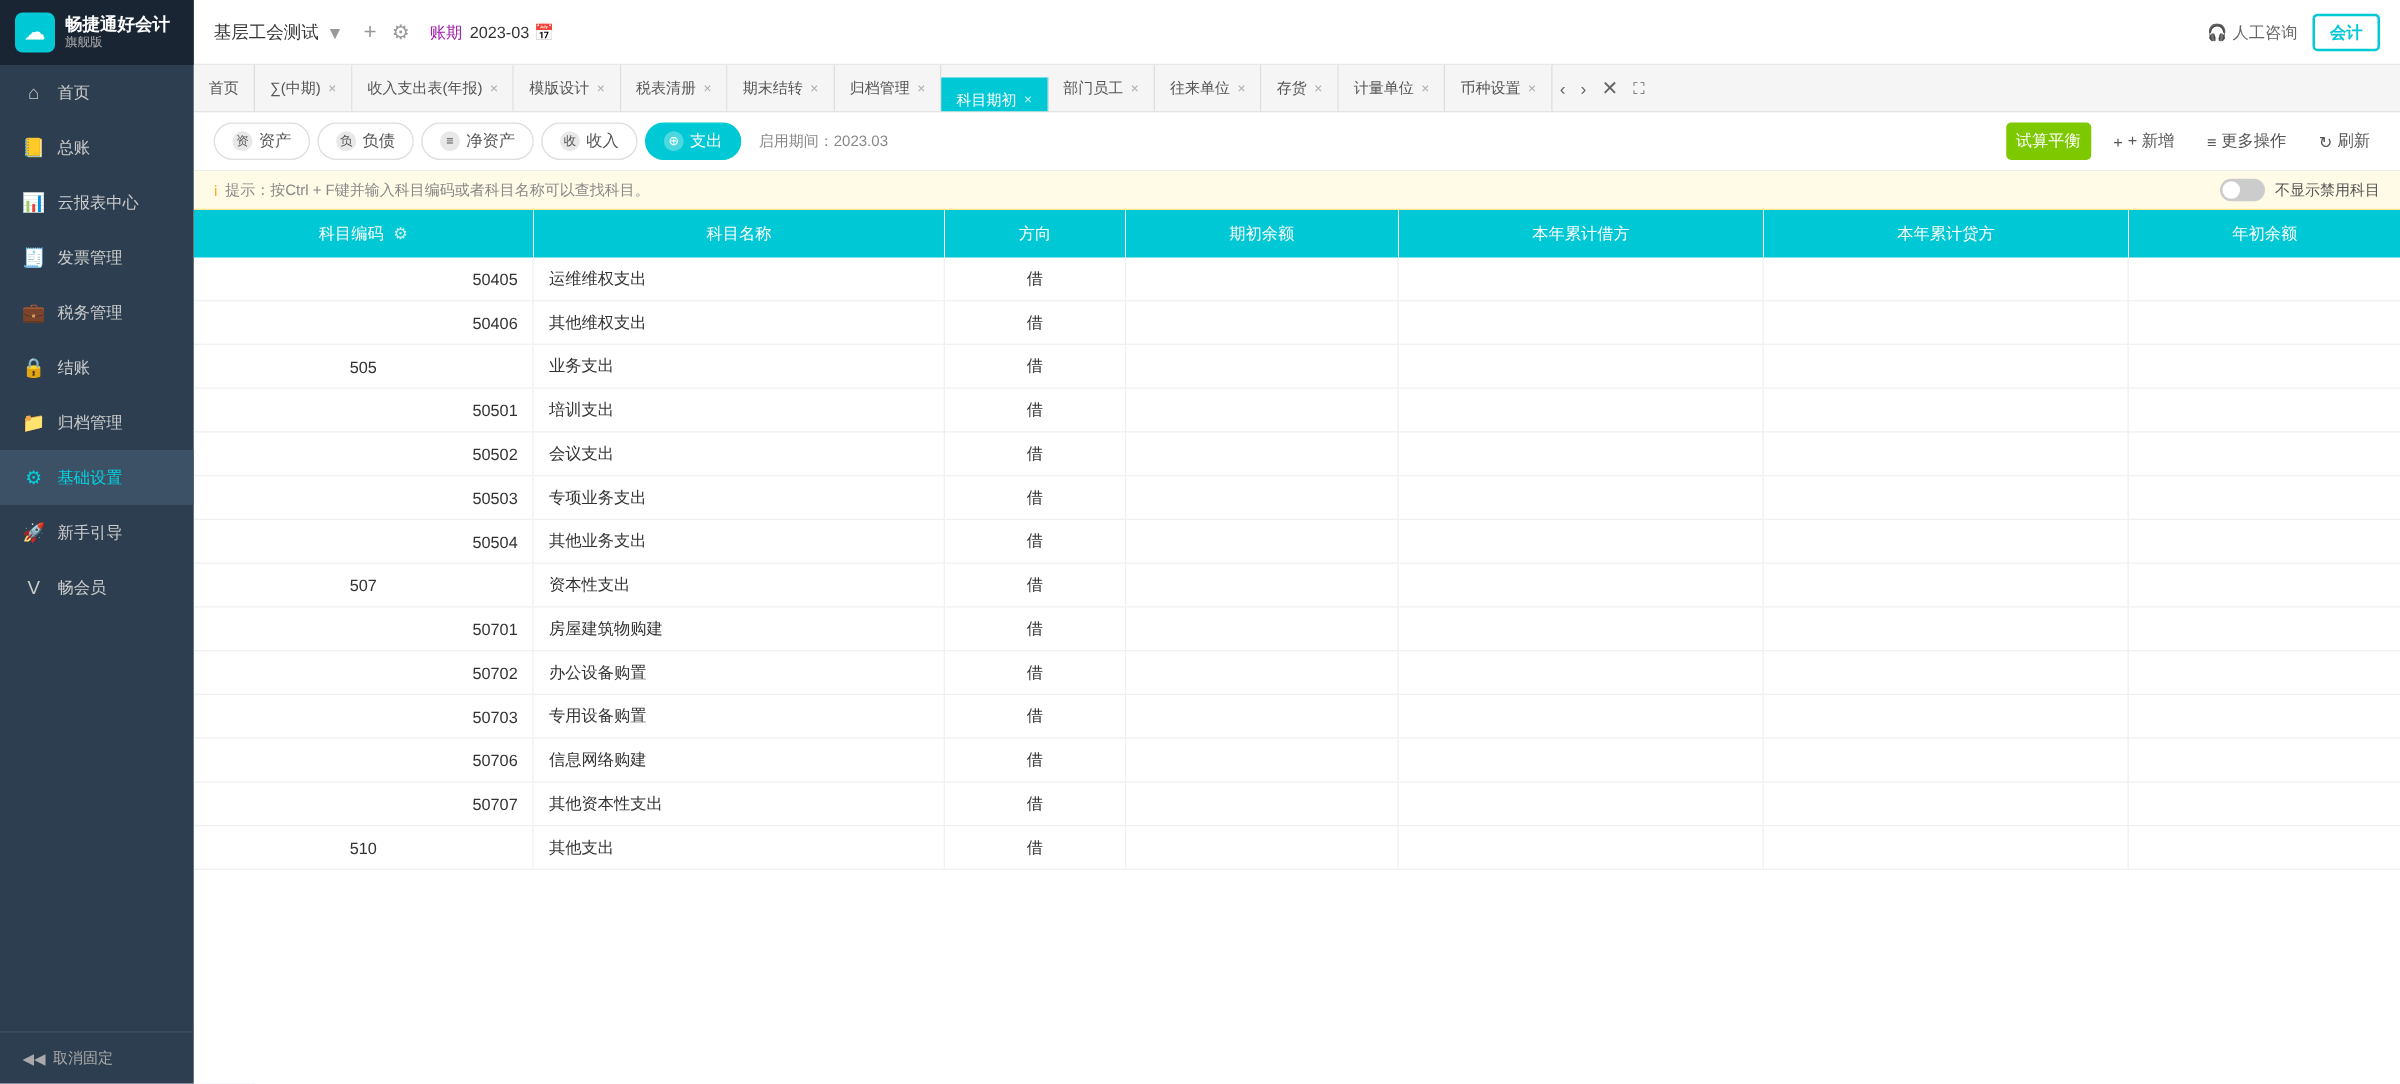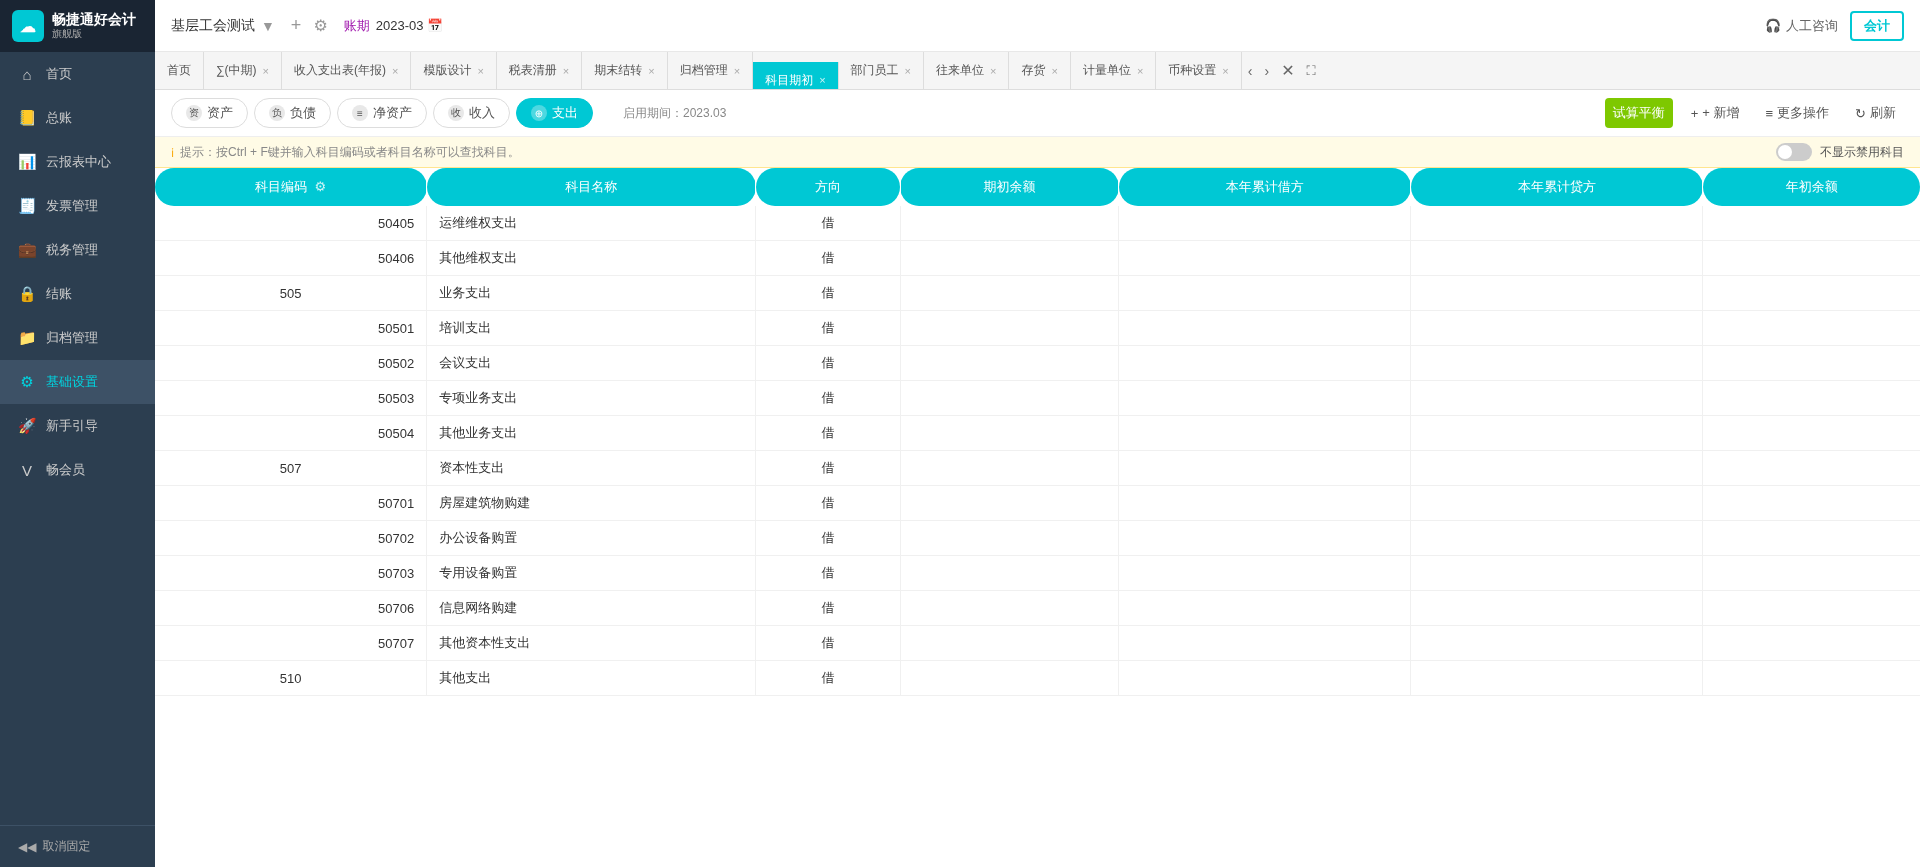--- a/index.html
+++ b/index.html
@@ -251,21 +251,21 @@
       height: 16px;
       border-radius: 50%;
       display: inline-flex;
       align-items: center;
       justify-content: center;
       font-size: 10px;
     }
     .sub-tab.active .sub-tab-icon { background: rgba(255,255,255,0.3); }
     .sub-tab:not(.active) .sub-tab-icon { background: #e8e8e8; }
     .period-info {
-      margin-left: 24px;
+      margin-left: 8px;
       font-size: 12px;
       color: #888;
     }
     .sub-tab-actions {
       margin-left: auto;
       display: flex;
       align-items: center;
       gap: 10px;
     }
     .balance-btn {
@@ -344,21 +344,20 @@
       position: sticky;
       top: 0;
       z-index: 10;
     }
     thead th {
       padding: 10px 12px;
       text-align: center;
       font-size: 13px;
       font-weight: 500;
       border-right: 1px solid rgba(255,255,255,0.2);
-      border-radius: 19px;
     }
     thead th:last-child { border-right: none; }
     tbody tr {
       border-bottom: 1px solid #f0f0f0;
     }
     tbody td {
       padding: 8px 12px;
       font-size: 13px;
       color: #333;
       border-right: 1px solid #f0f0f0;

